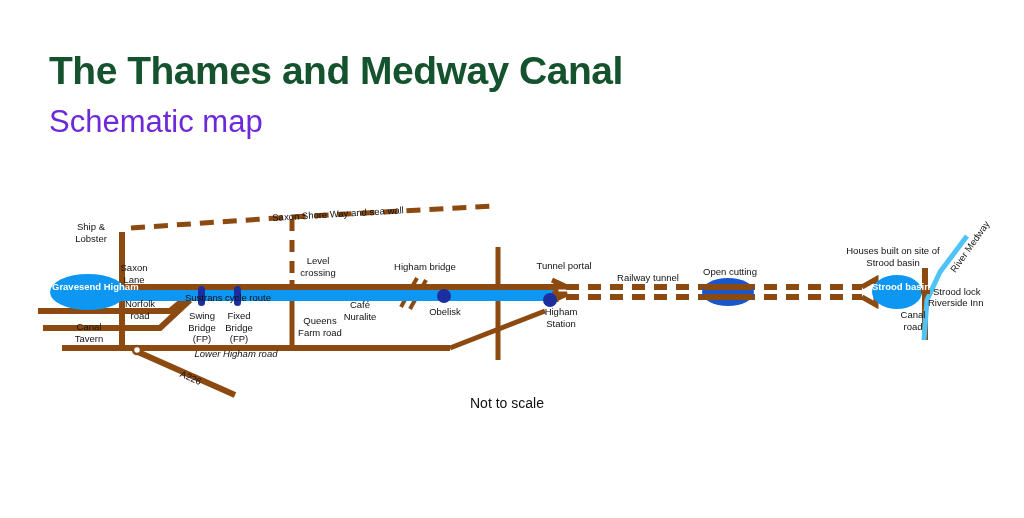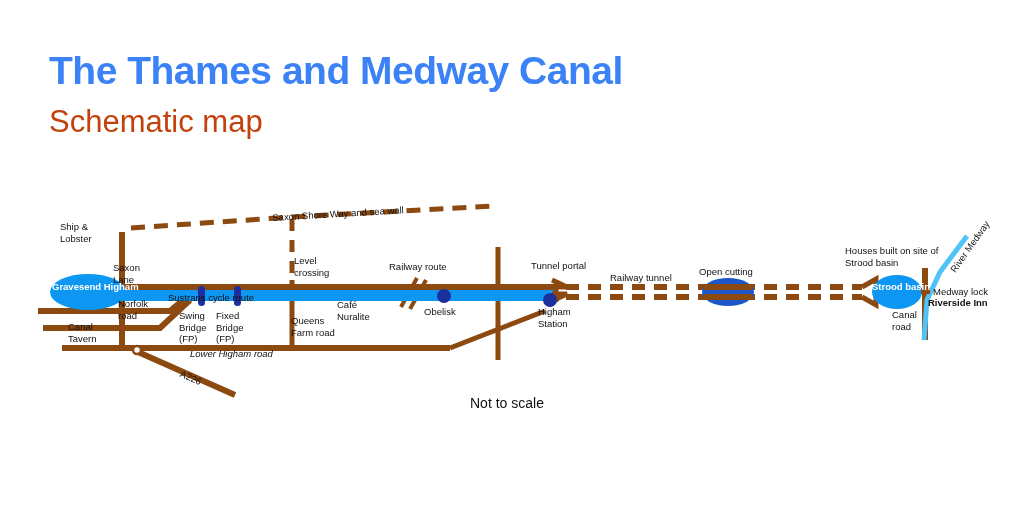--- a/index.html
+++ b/index.html
@@ -1,27 +1,27 @@
 <!DOCTYPE html>
 <html><head>
 <meta charset="utf-8">
 <style>
   html,body{margin:0;padding:0;background:#ffffff;}
   body{width:1024px;height:518px;position:relative;overflow:hidden;
        font-family:"Liberation Sans", sans-serif;color:#000;}
 
   #title{position:absolute;left:49px;top:49px;font-size:39px;font-weight:bold;
-         color:#3b82f6;letter-spacing:-0.5px;white-space:nowrap;}
+         color:#14532d;letter-spacing:-0.5px;white-space:nowrap;}
   #subtitle{position:absolute;left:49px;top:104px;font-size:31px;font-weight:normal;
-            color:#c2410c;white-space:nowrap;}
+            color:#6d28d9;white-space:nowrap;}
 
   #map{position:absolute;left:0;top:0;width:1024px;height:518px;}
 
   .lbl{position:absolute;font-size:9.5px;line-height:11.5px;color:#111;
-       text-align:left;white-space:pre;}
+       text-align:center;white-space:pre;}
   .lbl.l{text-align:left;}
   .basin-lbl{position:absolute;font-size:9.5px;line-height:11px;color:#fff;
              font-weight:bold;text-align:center;white-space:pre;}
   .rot{transform-origin:0 0;}
   #notscale{position:absolute;left:470px;top:395px;font-size:14px;color:#111;}
 </style>
 </head>
 <body>
 
 <div id="title">The Thames and Medway Canal</div>
@@ -101,21 +101,21 @@
 Lobster</div>
 
 <div class="lbl" style="left:113px;top:262px;width:42px;">Saxon
 Lane</div>
 
 <div class="lbl" style="left:168px;top:271px;width:120px;margin-top:21px;">Sustrans cycle route</div>
 
 <div class="lbl" style="left:294px;top:255px;width:48px;">Level
 crossing</div>
 
-<div class="lbl" style="left:389px;top:261px;width:72px;">Railway route</div>
+<div class="lbl" style="left:389px;top:261px;width:72px;">Higham bridge</div>
 
 <div class="lbl" style="left:531px;top:260px;width:66px;">Tunnel portal</div>
 
 <div class="lbl" style="left:610px;top:272px;width:76px;">Railway tunnel</div>
 
 <div class="lbl" style="left:699px;top:266px;width:62px;">Open cutting</div>
 
 <div class="lbl" style="left:845px;top:245px;width:96px;">Houses built on site of
 Strood basin</div>
 
@@ -145,23 +145,23 @@
 Station</div>
 
 <div class="lbl" style="left:190px;top:348px;width:92px;font-style:italic;">Lower Higham road</div>
 
 <div class="lbl rot l" style="left:183px;top:368px;width:32px;transform:rotate(24deg);">A226</div>
 
 <div class="lbl rot l" style="left:272px;top:212px;width:140px;transform:rotate(-3.4deg);">Saxon Shore Way and sea wall</div>
 
 <div class="lbl rot l" style="left:948px;top:268px;width:72px;transform:rotate(-55deg);">River Medway</div>
 
-<div class="lbl l" style="left:933px;top:286px;width:62px;">Medway lock</div>
+<div class="lbl l" style="left:933px;top:286px;width:62px;">Strood lock</div>
 
-<div class="lbl l" style="left:928px;top:297px;width:68px;font-weight:bold;">Riverside Inn</div>
+<div class="lbl l" style="left:928px;top:297px;width:68px;">Riverside Inn</div>
 
 <div class="lbl" style="left:892px;top:309px;width:42px;">Canal
 road</div>
 
 <div class="basin-lbl" style="left:52px;top:281px;width:72px;">Gravesend Higham</div>
 <div class="basin-lbl" style="left:872px;top:281px;width:50px;">Strood basin</div>
 
 <div id="notscale">Not to scale</div>
 
 </body></html>

